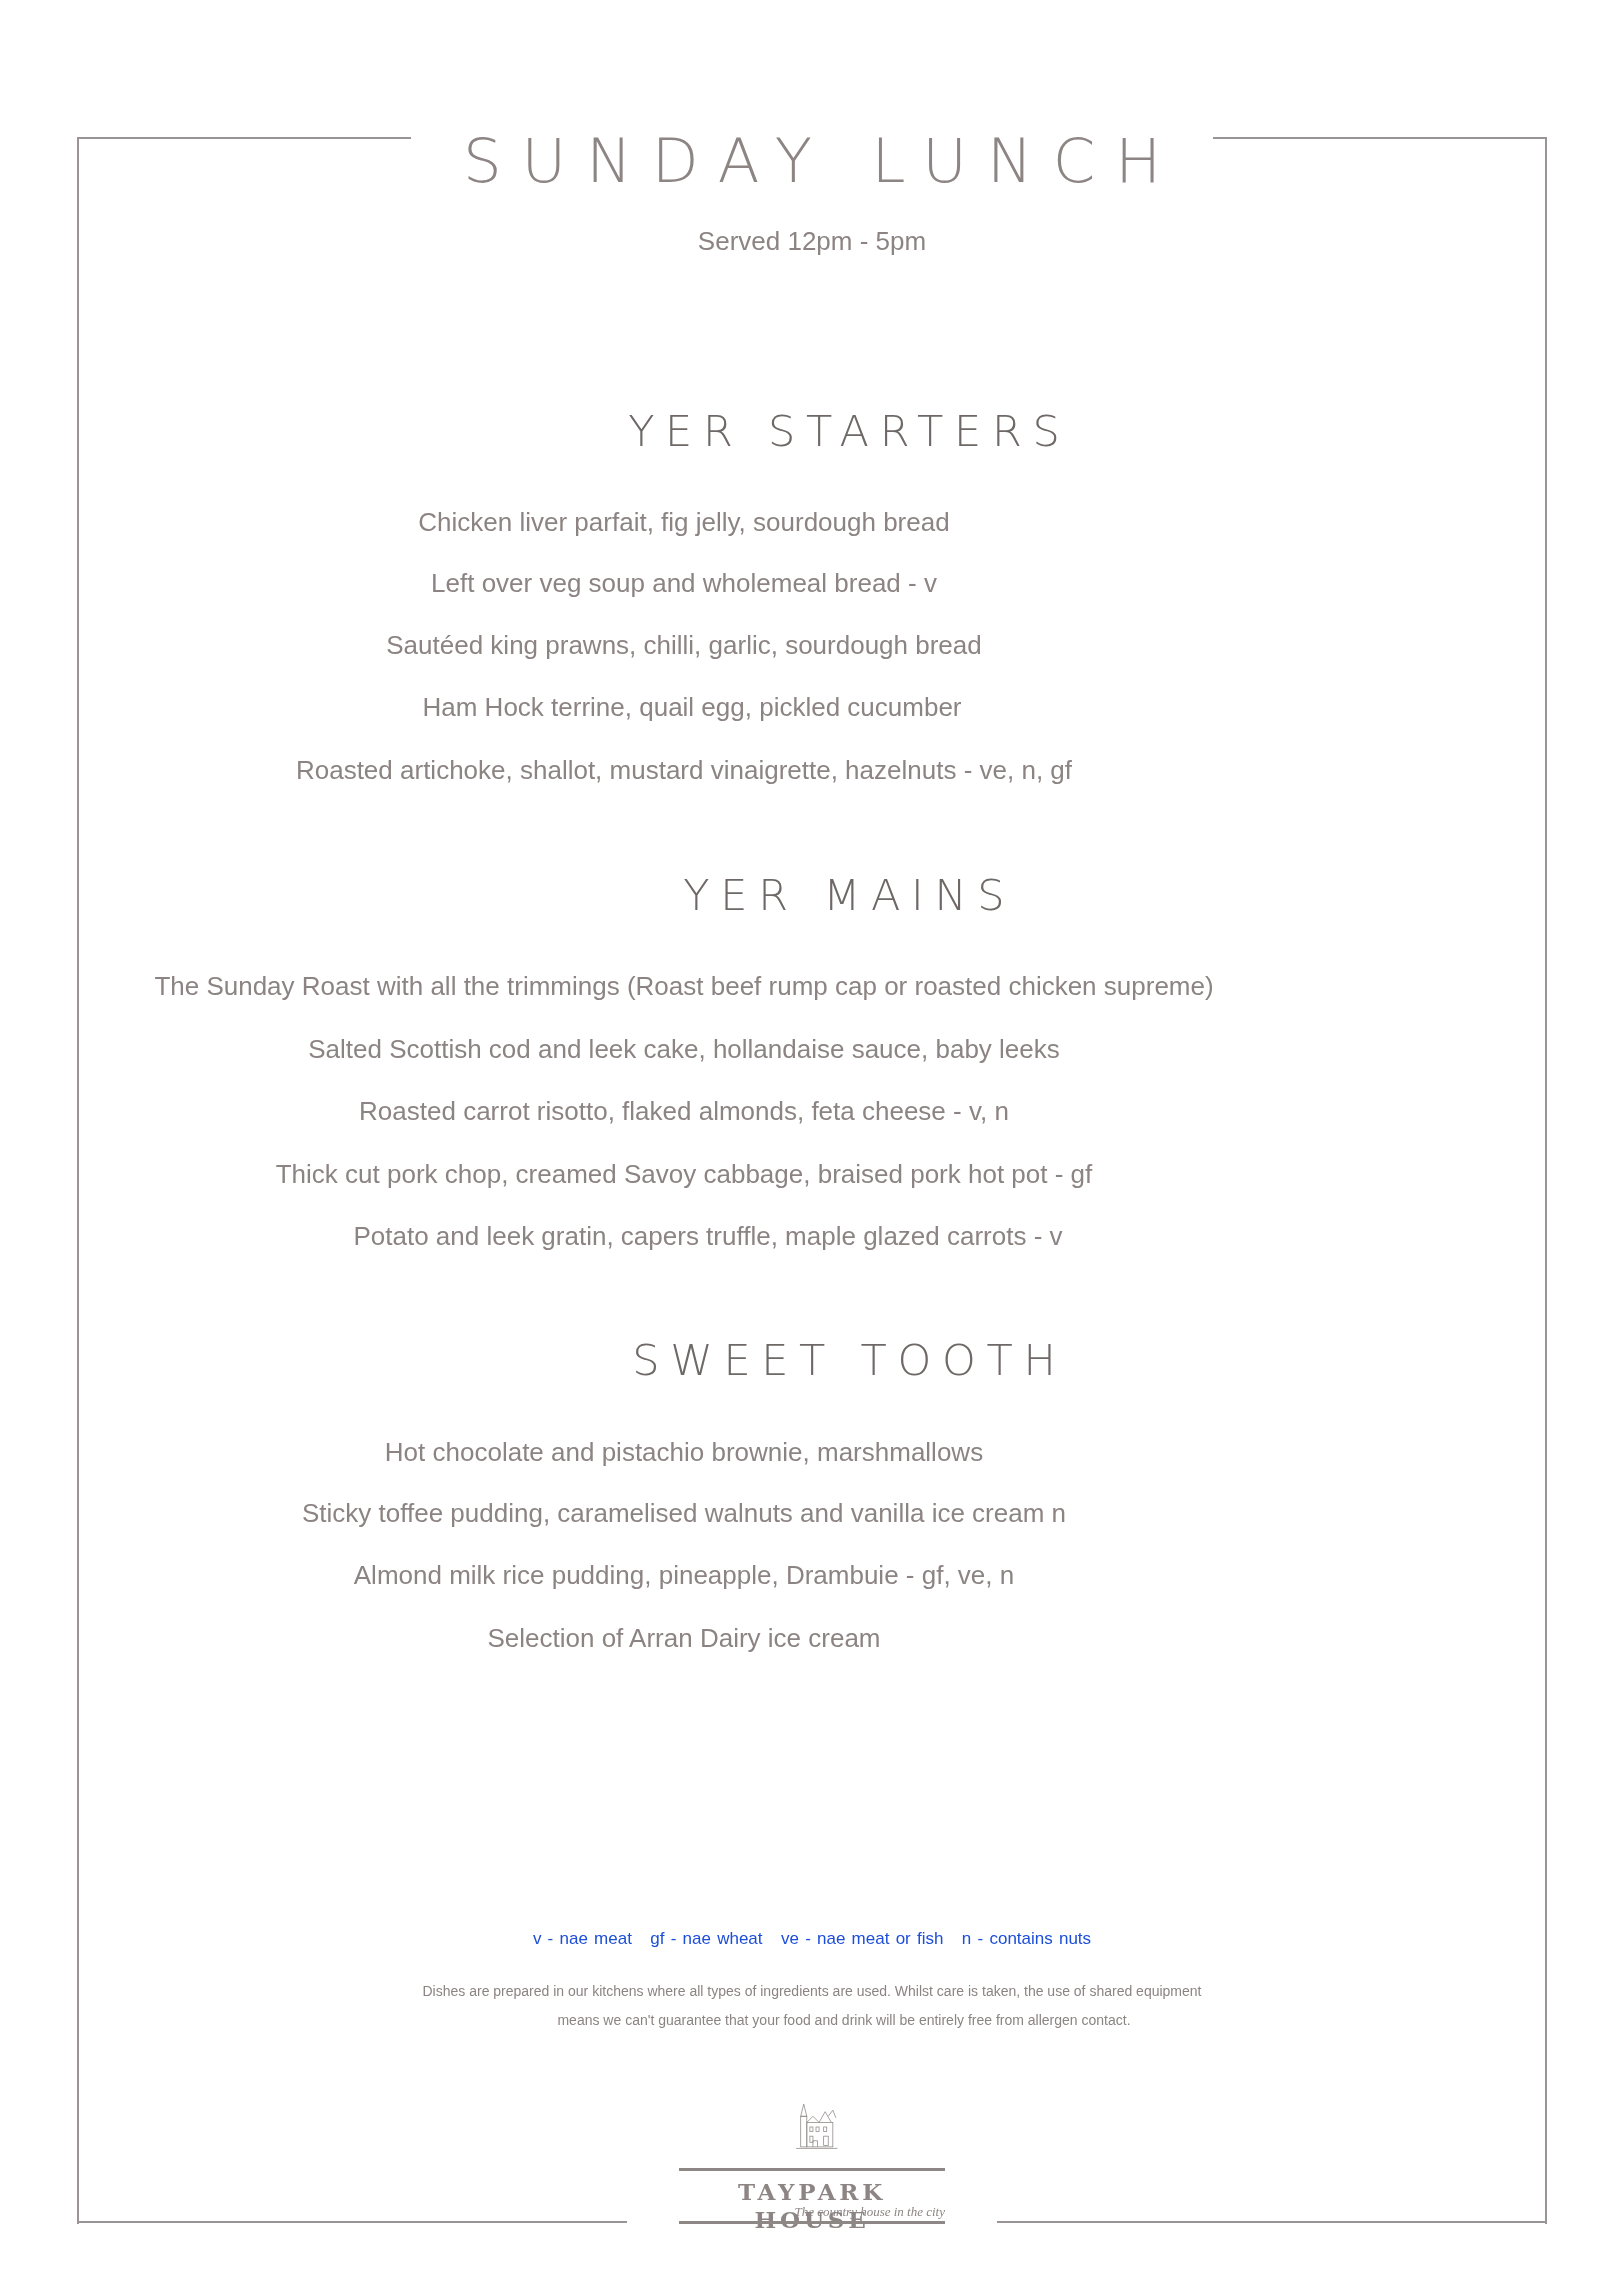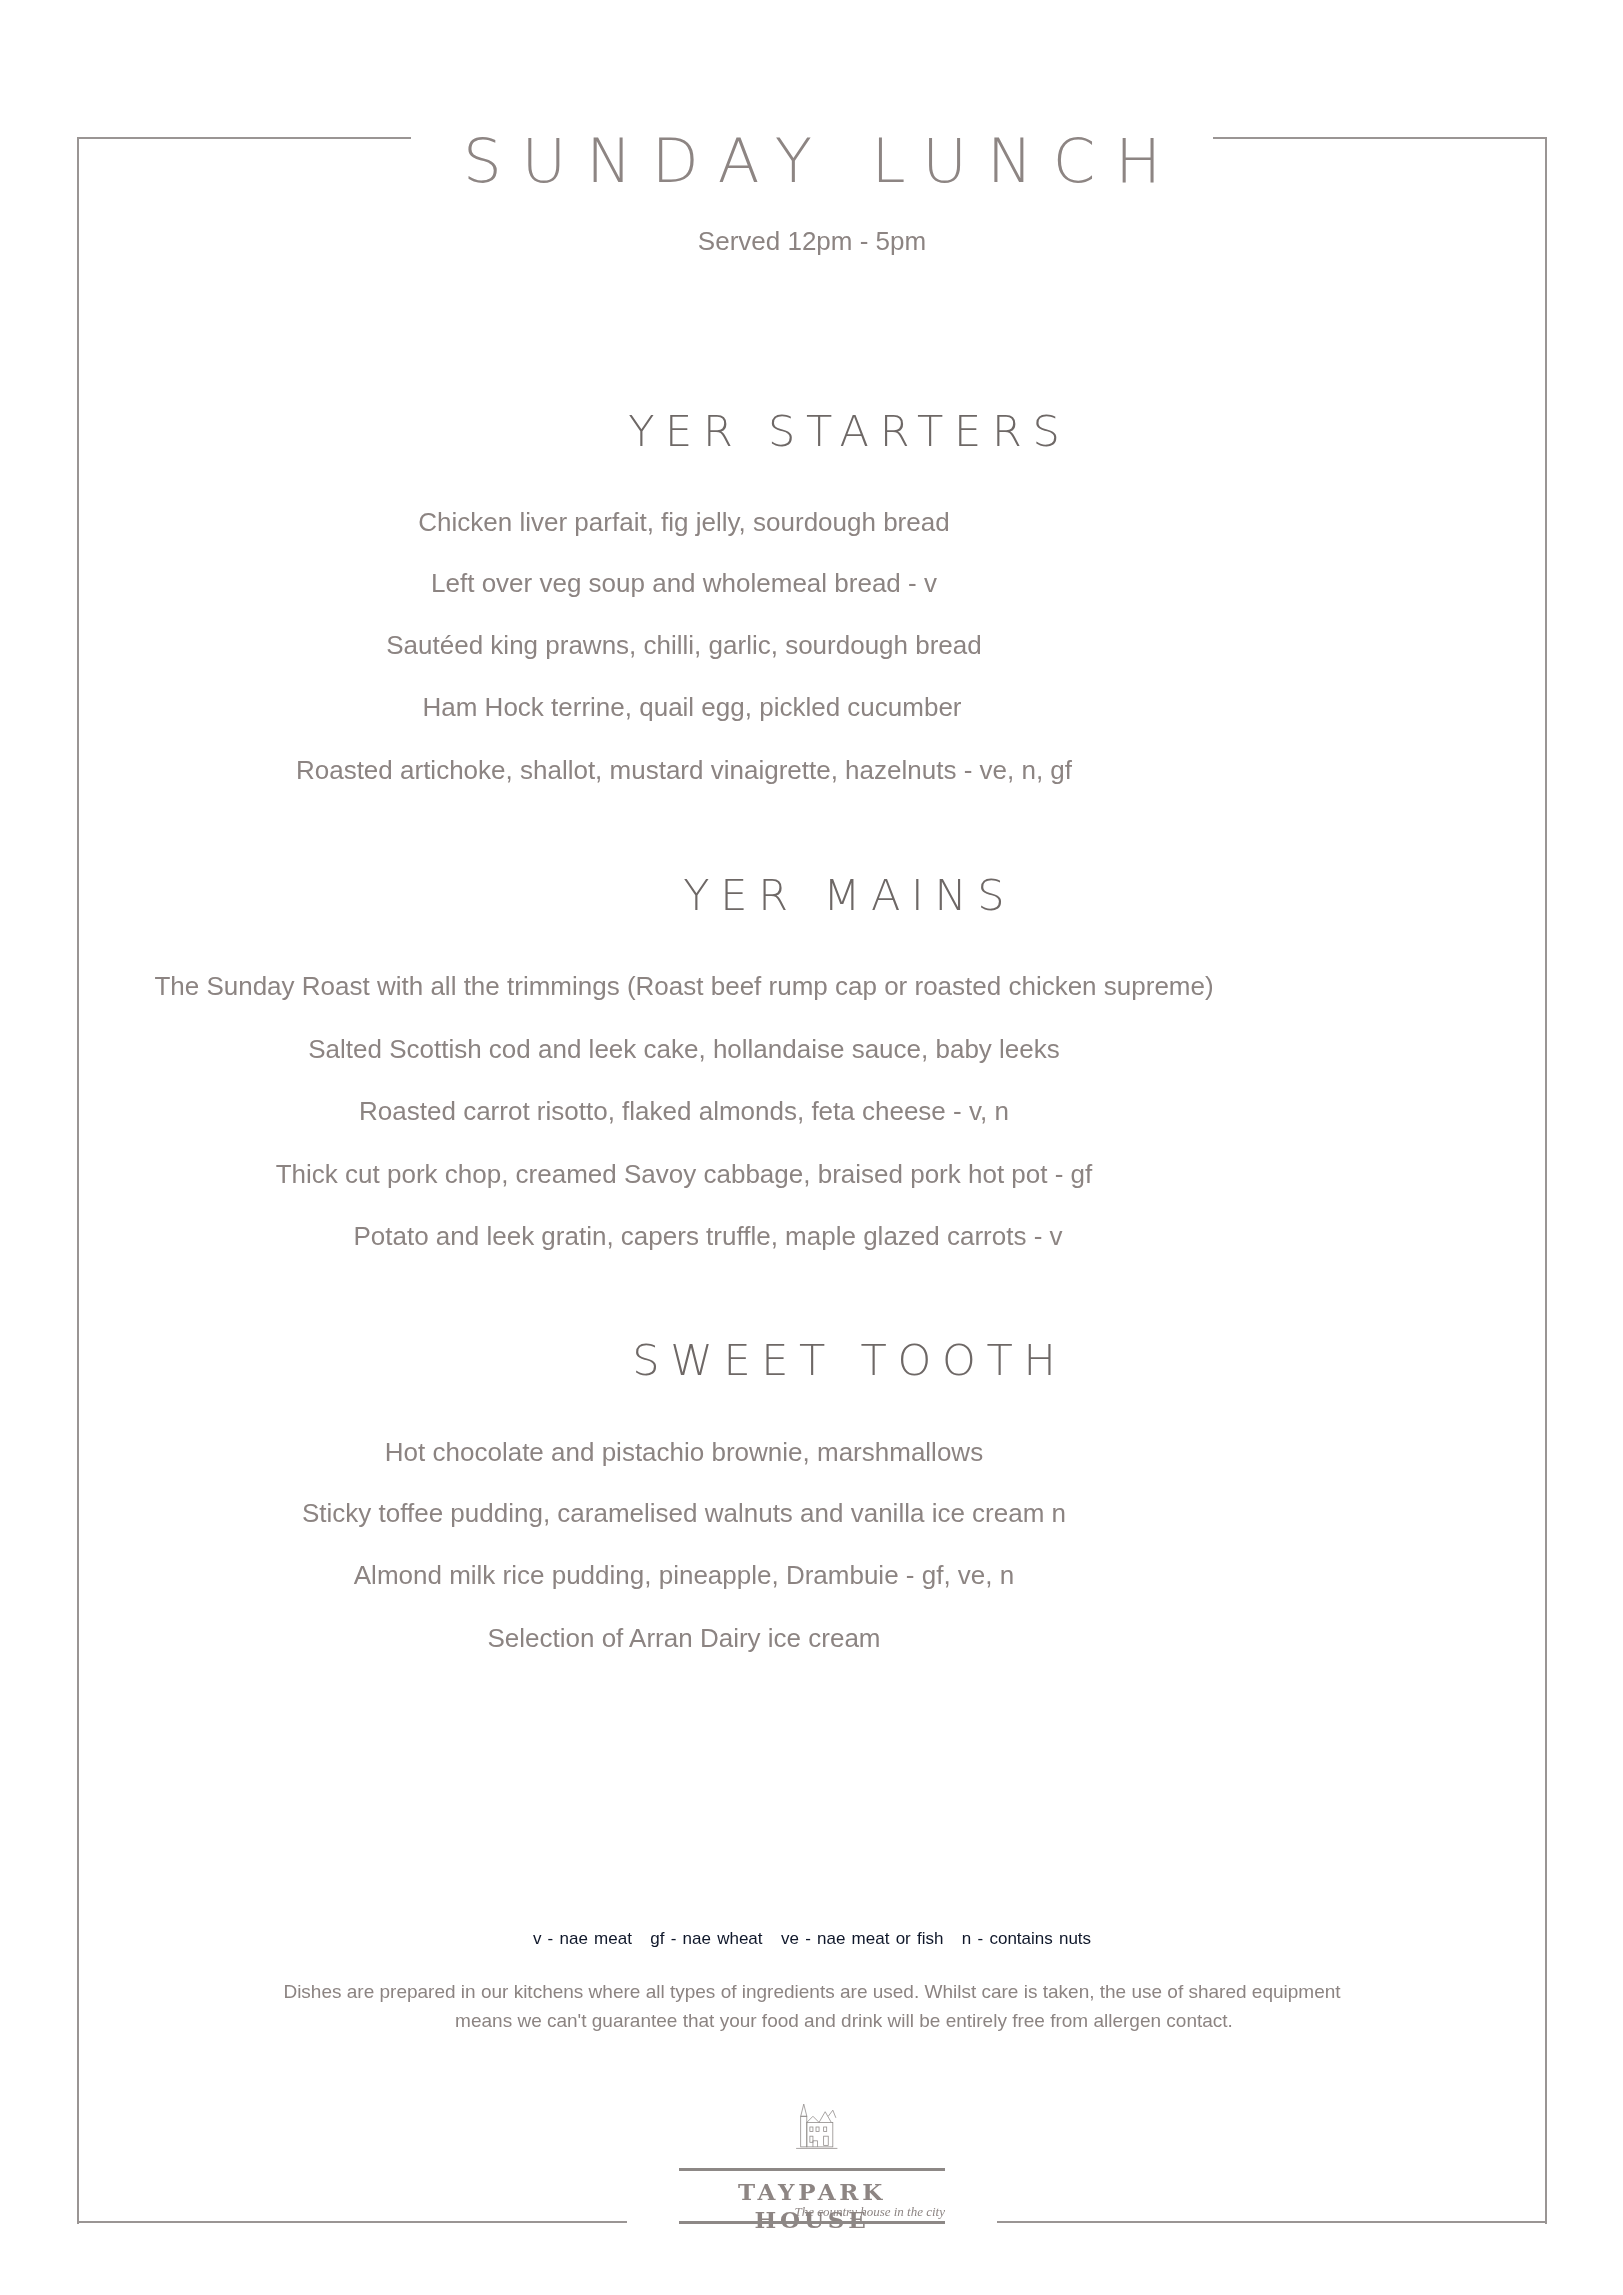--- a/index.html
+++ b/index.html
@@ -2,23 +2,23 @@
 <html style="font-size:12.3px"><head>
 <meta charset="utf-8">
 <style>
   html, body { margin:0; padding:0; background:#ffffff; }
   body { width:1624px; height:2295px; position:relative; overflow:hidden; font-family:"Liberation Sans", sans-serif; }
   .frame-line { position:absolute; background:#9a9594; }
   .title { position:absolute; left:0; width:1624px; top:124px; text-align:center; font-family:"DejaVu Sans", sans-serif; font-weight:200; font-size:61px; letter-spacing:20px; color:#8d8583; line-height:74px; padding-left:20px; box-sizing:border-box; }
   .subtitle { position:absolute; left:0; width:1624px; top:224px; text-align:center; font-size:26px; color:#8c8482; line-height:34px; }
   .section-heading { position:absolute; left:0; width:1624px; text-align:center; font-family:"DejaVu Sans", sans-serif; font-weight:200; font-size:43px; letter-spacing:10.7px; color:#6e6866; line-height:54px; padding-left:10.7px; box-sizing:border-box;margin-left:32px; }
   .item { position:absolute; left:0; width:1368px; text-align:center; font-size:26px; color:#8c8482; line-height:34px; }
-  .legend { position:absolute; left:0; width:1624px; top:1927px; text-align:center; font-size:17px; color:#0f172a; line-height:23px; word-spacing:1.5px; }
+  .legend { position:absolute; left:0; width:1624px; top:1927px; text-align:center; font-size:17px; color:#1d4ed8; line-height:23px; word-spacing:1.5px; }
   .legend span { margin:0 6.1px; }
-  .disclaimer { position:absolute; left:0; width:1624px; text-align:center; font-size:19px; color:#8c8482; line-height:23px; }
+  .disclaimer { position:absolute; left:0; width:1624px; text-align:center; font-size:14px; color:#8c8482; line-height:23px; }
   .logo { position:absolute; left:679px; width:266px; top:2101px; height:127px; }
   .logo .bar { position:absolute; left:0; width:266px; height:3.1px; background:#8d8886; }
   .logo .name { position:absolute; left:0; width:266px; top:77px; text-align:center; font-family:"DejaVu Serif", serif; font-weight:bold; font-size:23px; letter-spacing:3.8px; color:#8d8583; line-height:28px; }
   .logo .tagline { position:absolute; left:0; width:266px; top:103px; text-align:right; font-family:"Liberation Serif", serif; font-style:italic; font-size:13px; color:#8d8583; line-height:15.3px; }
   .logo .house { position:absolute; left:114px; top:0px; width:46px; height:52px; }
 </style>
 </head>
 <body>
 
 <div class="frame-line" style="left:77px; top:137px; width:334px; height:2.3px;"></div>

